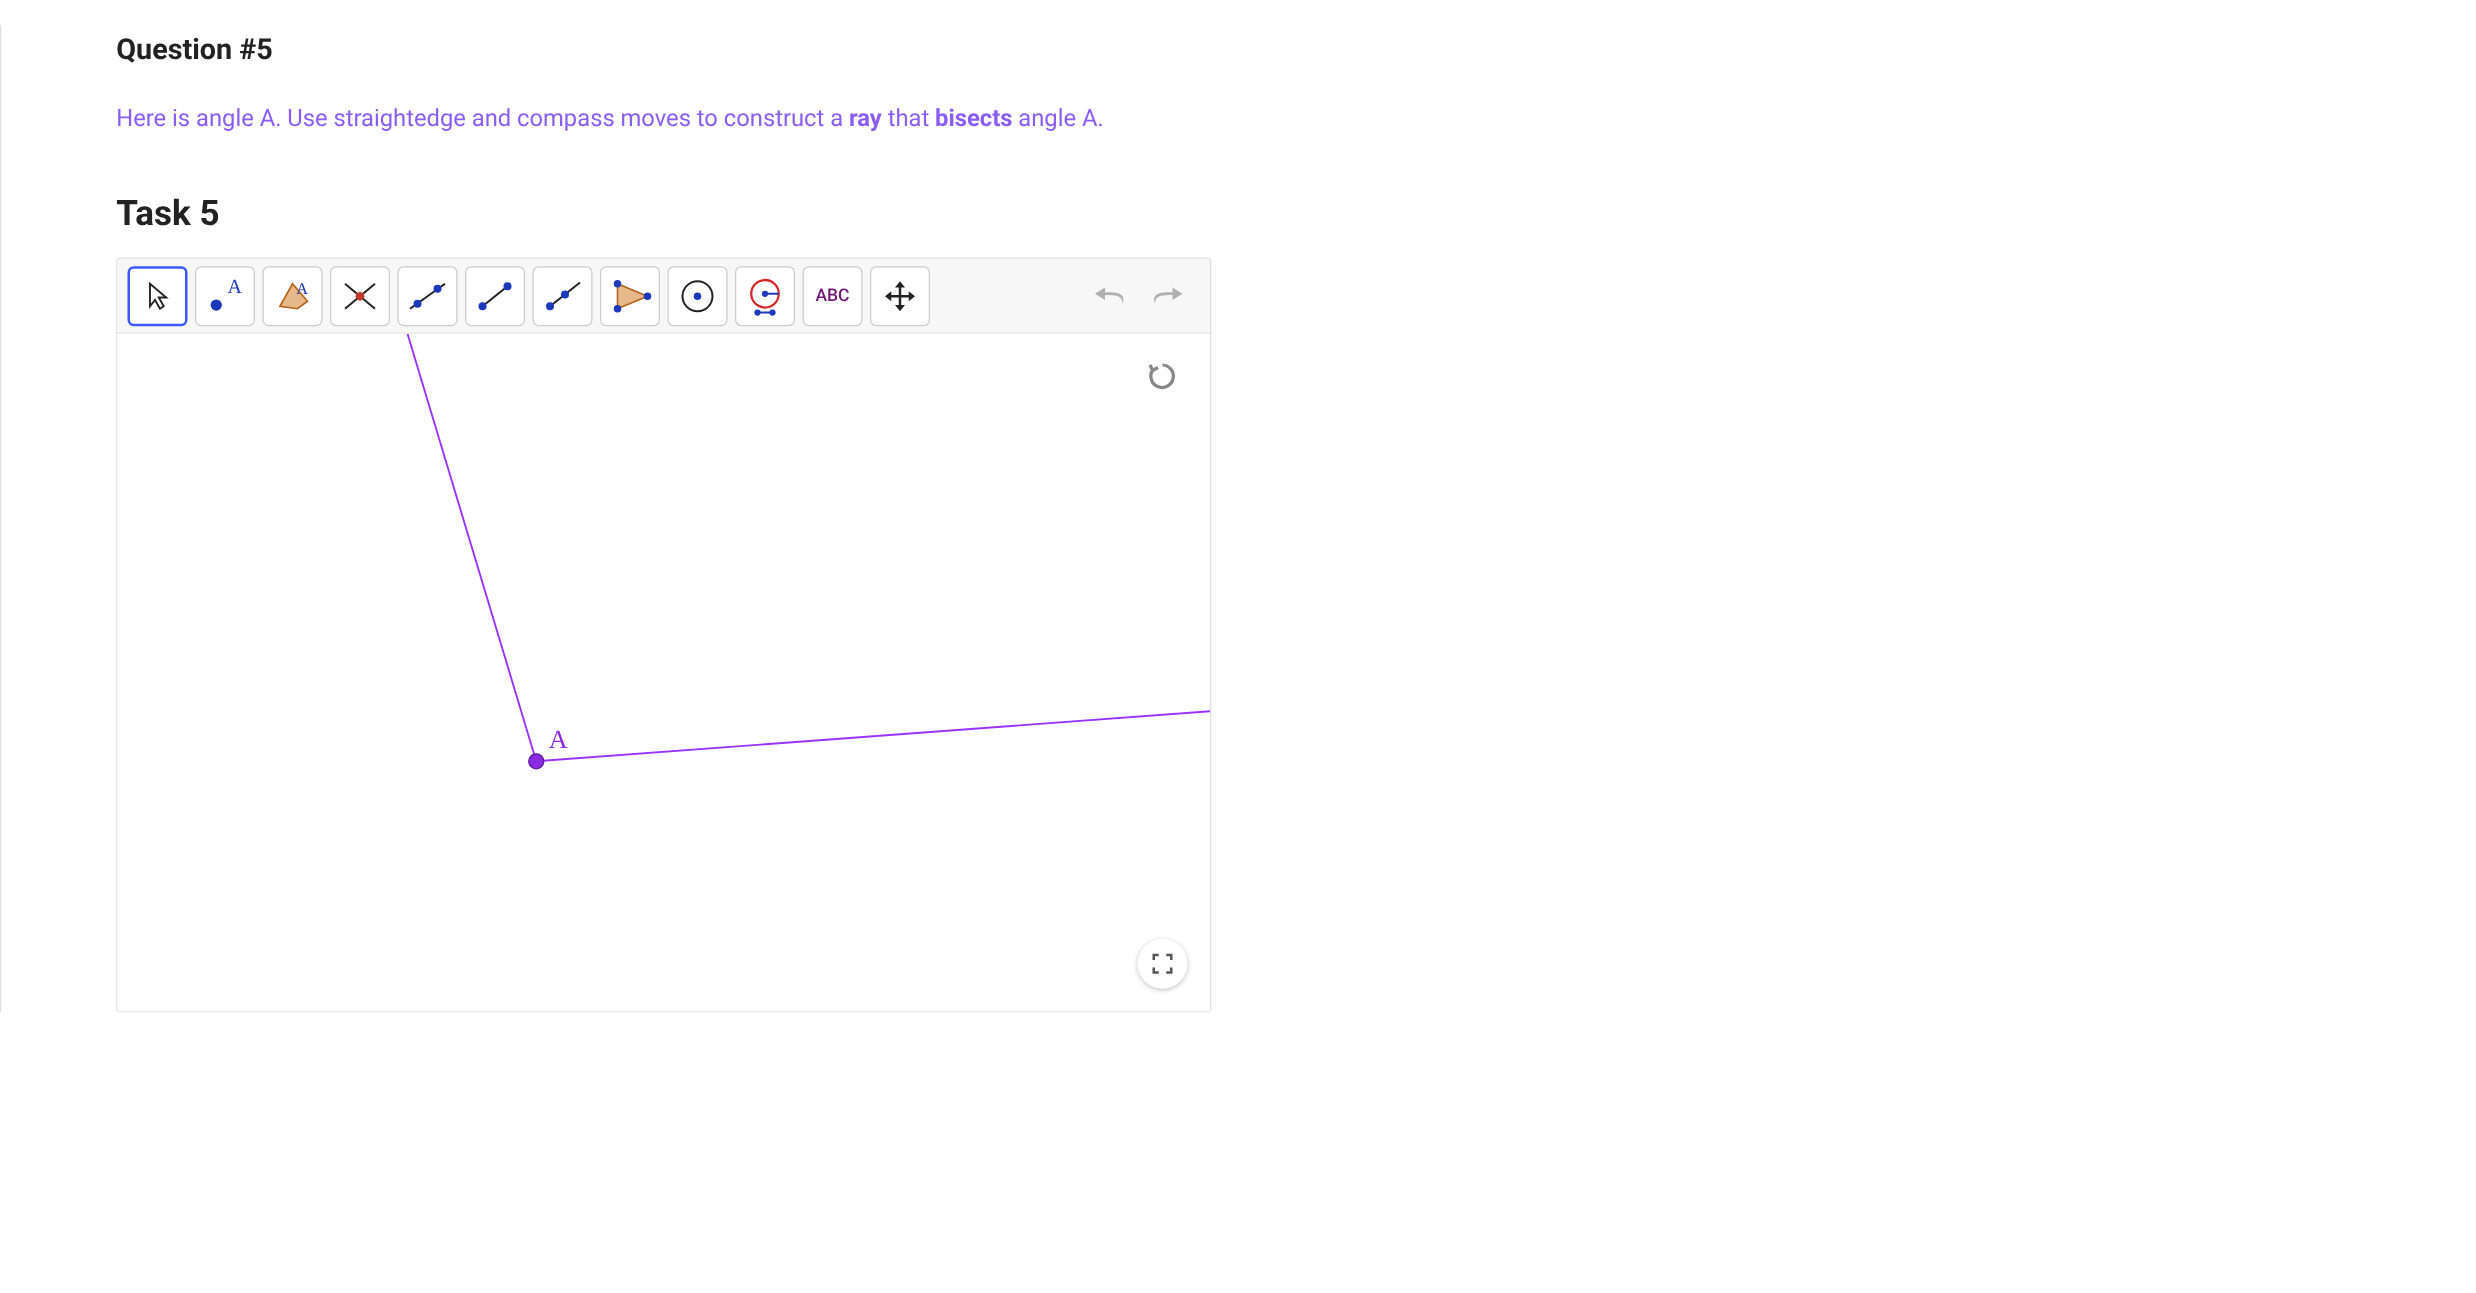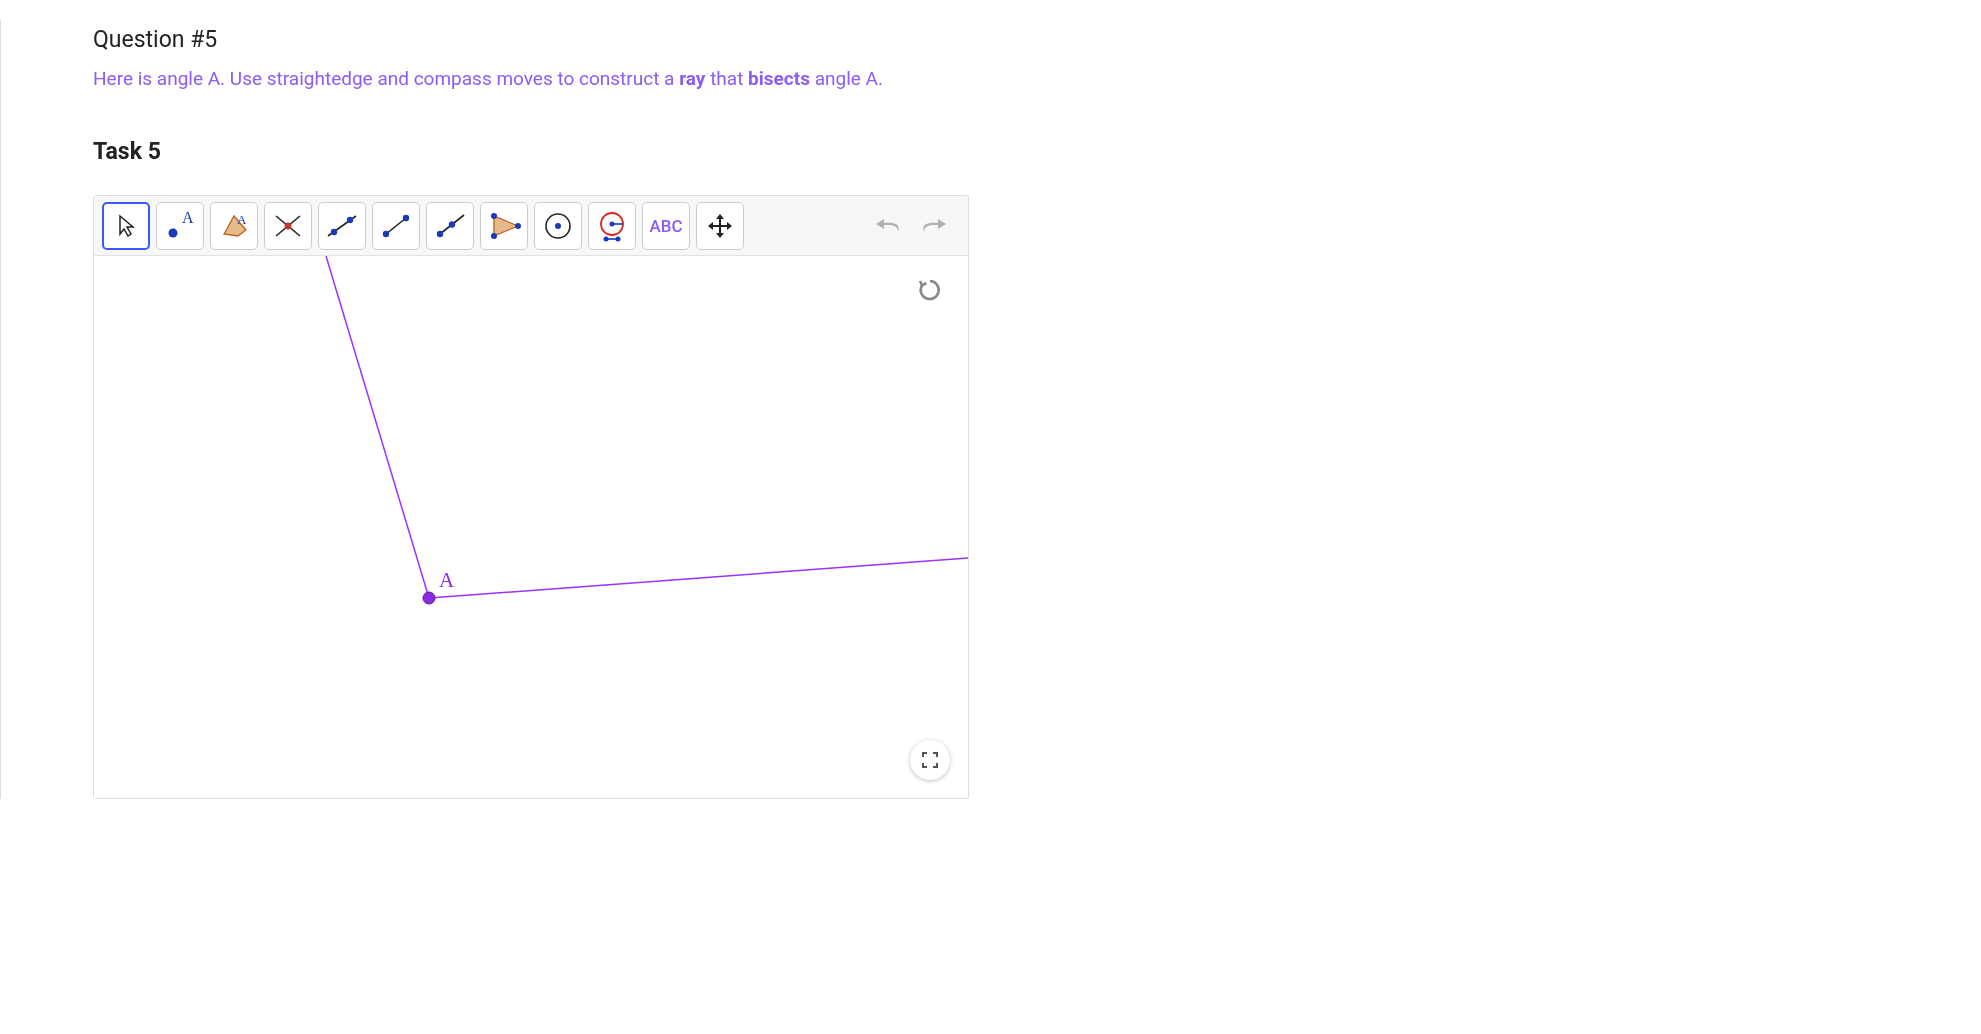--- a/index.html
+++ b/index.html
@@ -10,33 +10,33 @@
     padding: 20px 0 0 0;
   }
   .page {
     border-left: 1px solid #ddd;
     padding-left: 92px;
     padding-top: 6px;
     max-width: 1981px;
   }
   .question-title {
     font-size: 23px;
-    font-weight: 400;
-    margin-bottom: 14px;
+    font-weight: 700;
+    margin-bottom: 30px;
   }
   .prompt {
     font-size: 19px;
     color: #8b5cf6;
     margin-bottom: 48px;
   }
   .prompt b { font-weight: 700; }
   .task-title {
-    font-size: 23px;
+    font-size: 28px;
     font-weight: 700;
-    margin-bottom: 30px;
+    margin-bottom: 19px;
   }
   .applet {
     width: 876px;
     border: 1px solid #ddd;
     border-radius: 3px;
     background: #fff;
     position: relative;
   }
   .toolbar {
     height: 60px;
@@ -57,23 +57,23 @@
     align-items: center;
     justify-content: center;
     cursor: pointer;
     position: relative;
   }
   .tool-btn.selected {
     border: 2px solid #3b59ff;
   }
   .tool-btn svg { display: block; }
   .tool-text {
-    font-size: 17px;
+    font-size: 14px;
     font-weight: 500;
-    color: #8b5cf6;
+    color: #701a75;
   }
   .toolbar-spacer { flex: 1; }
   .undo-redo {
     display: flex;
     gap: 6px;
     align-items: center;
     padding-right: 8px;
   }
   .ur-btn {
     width: 38px; height: 38px;

